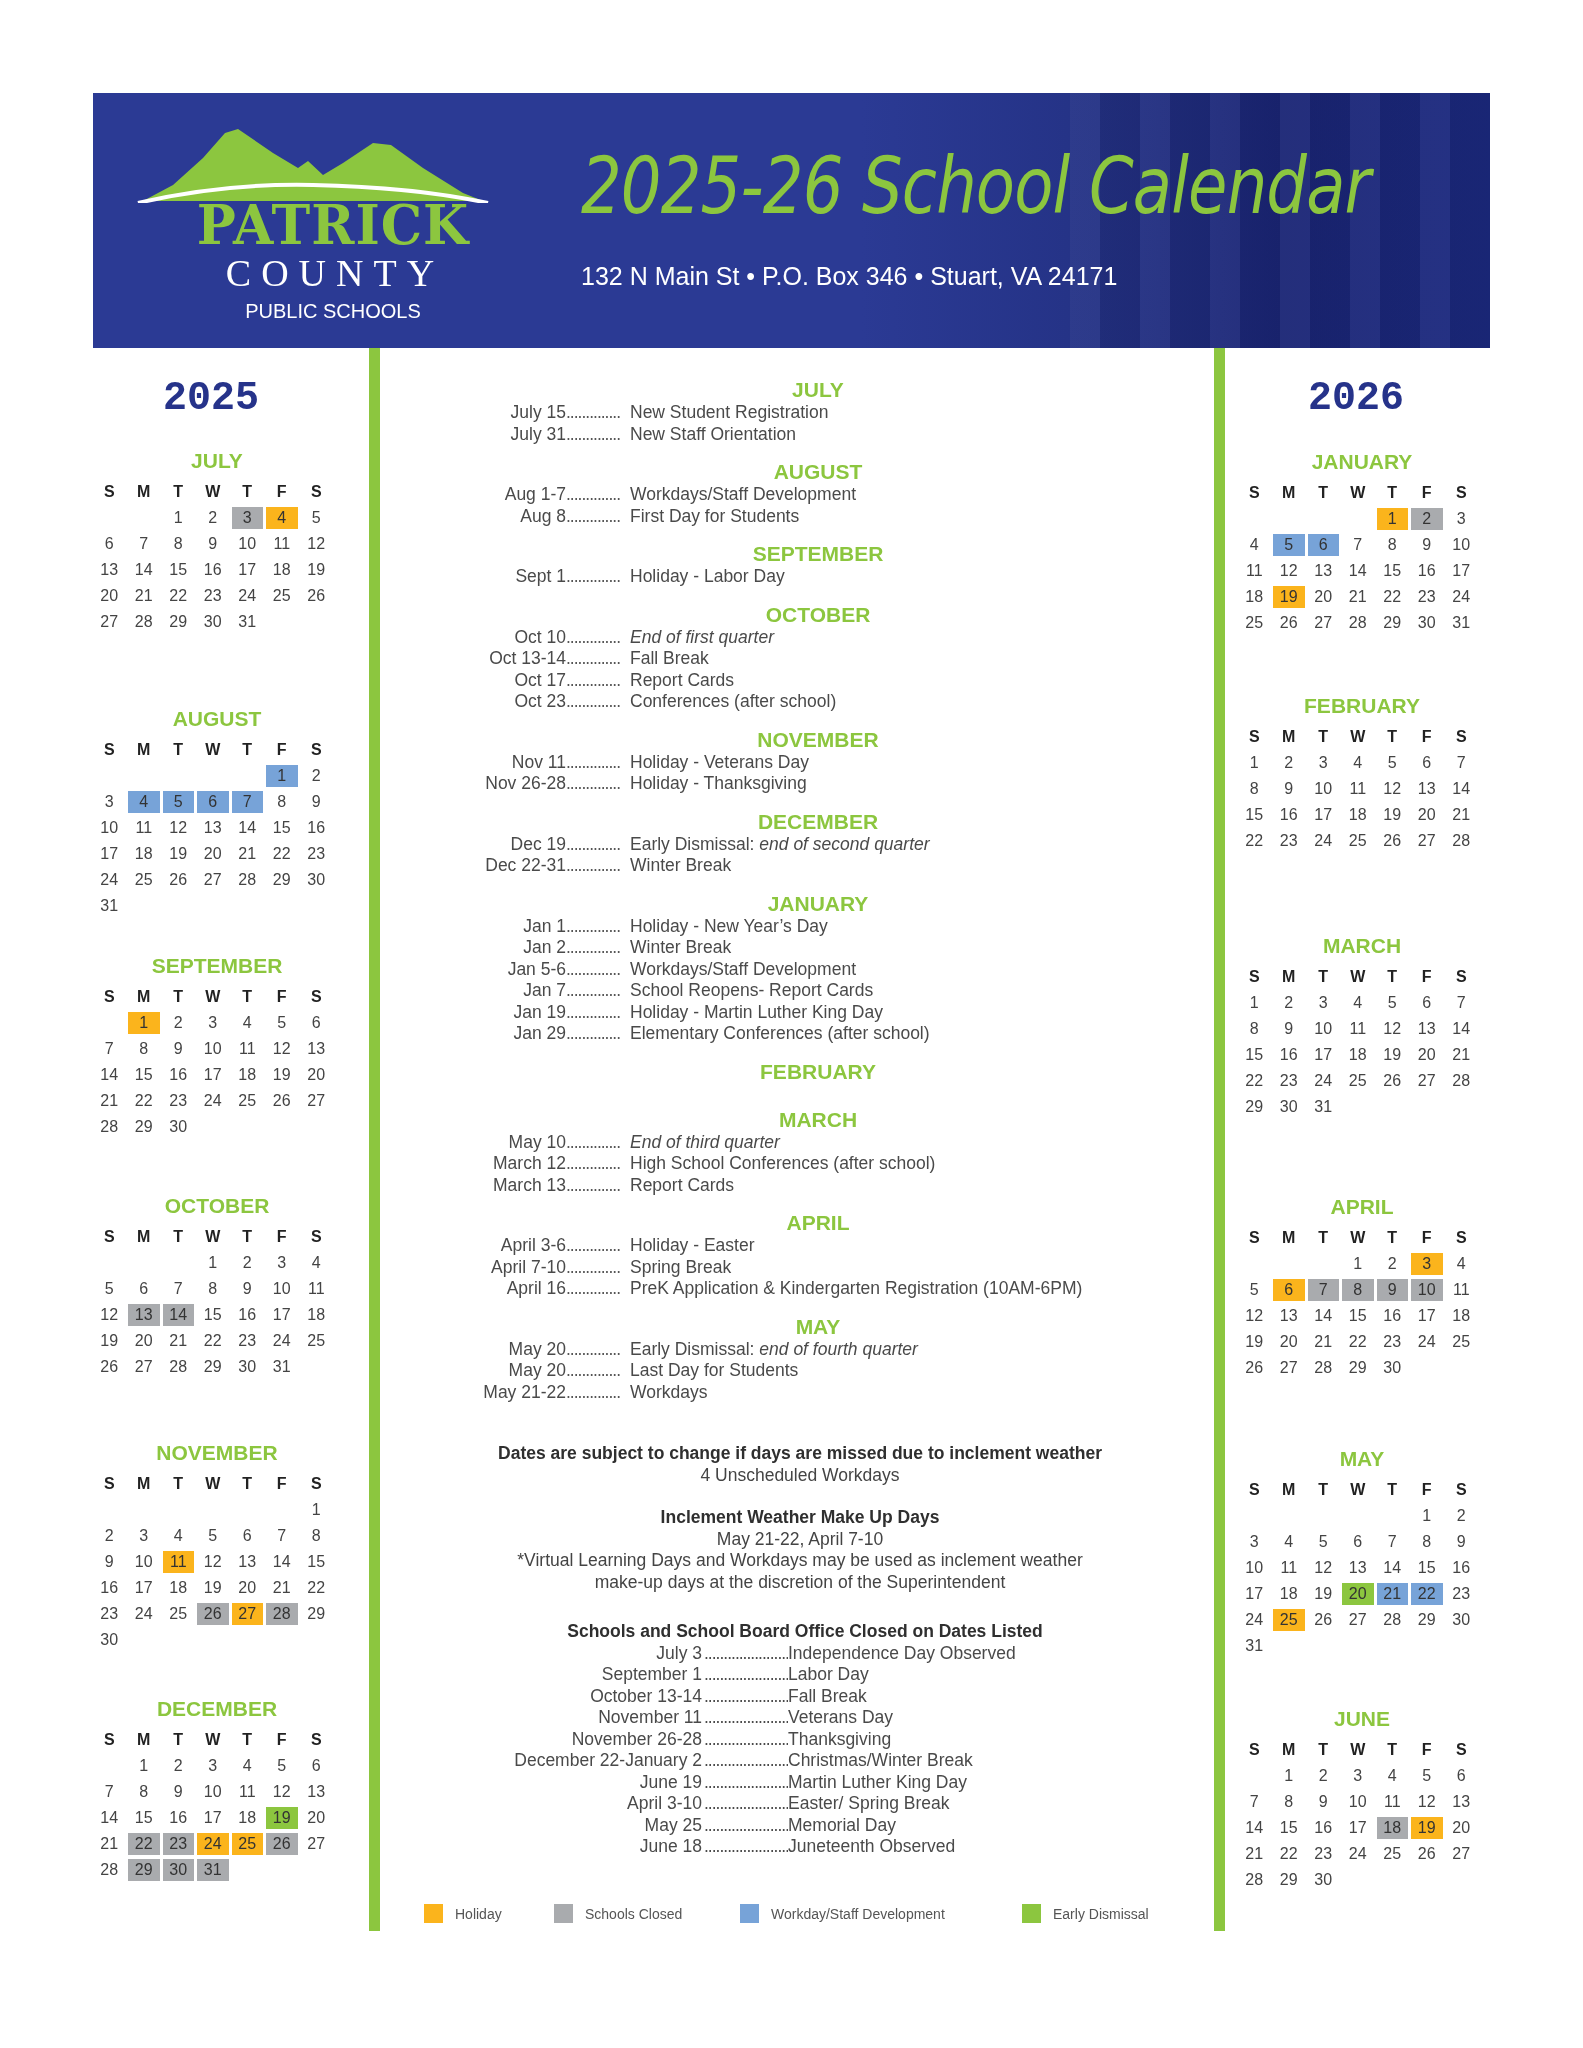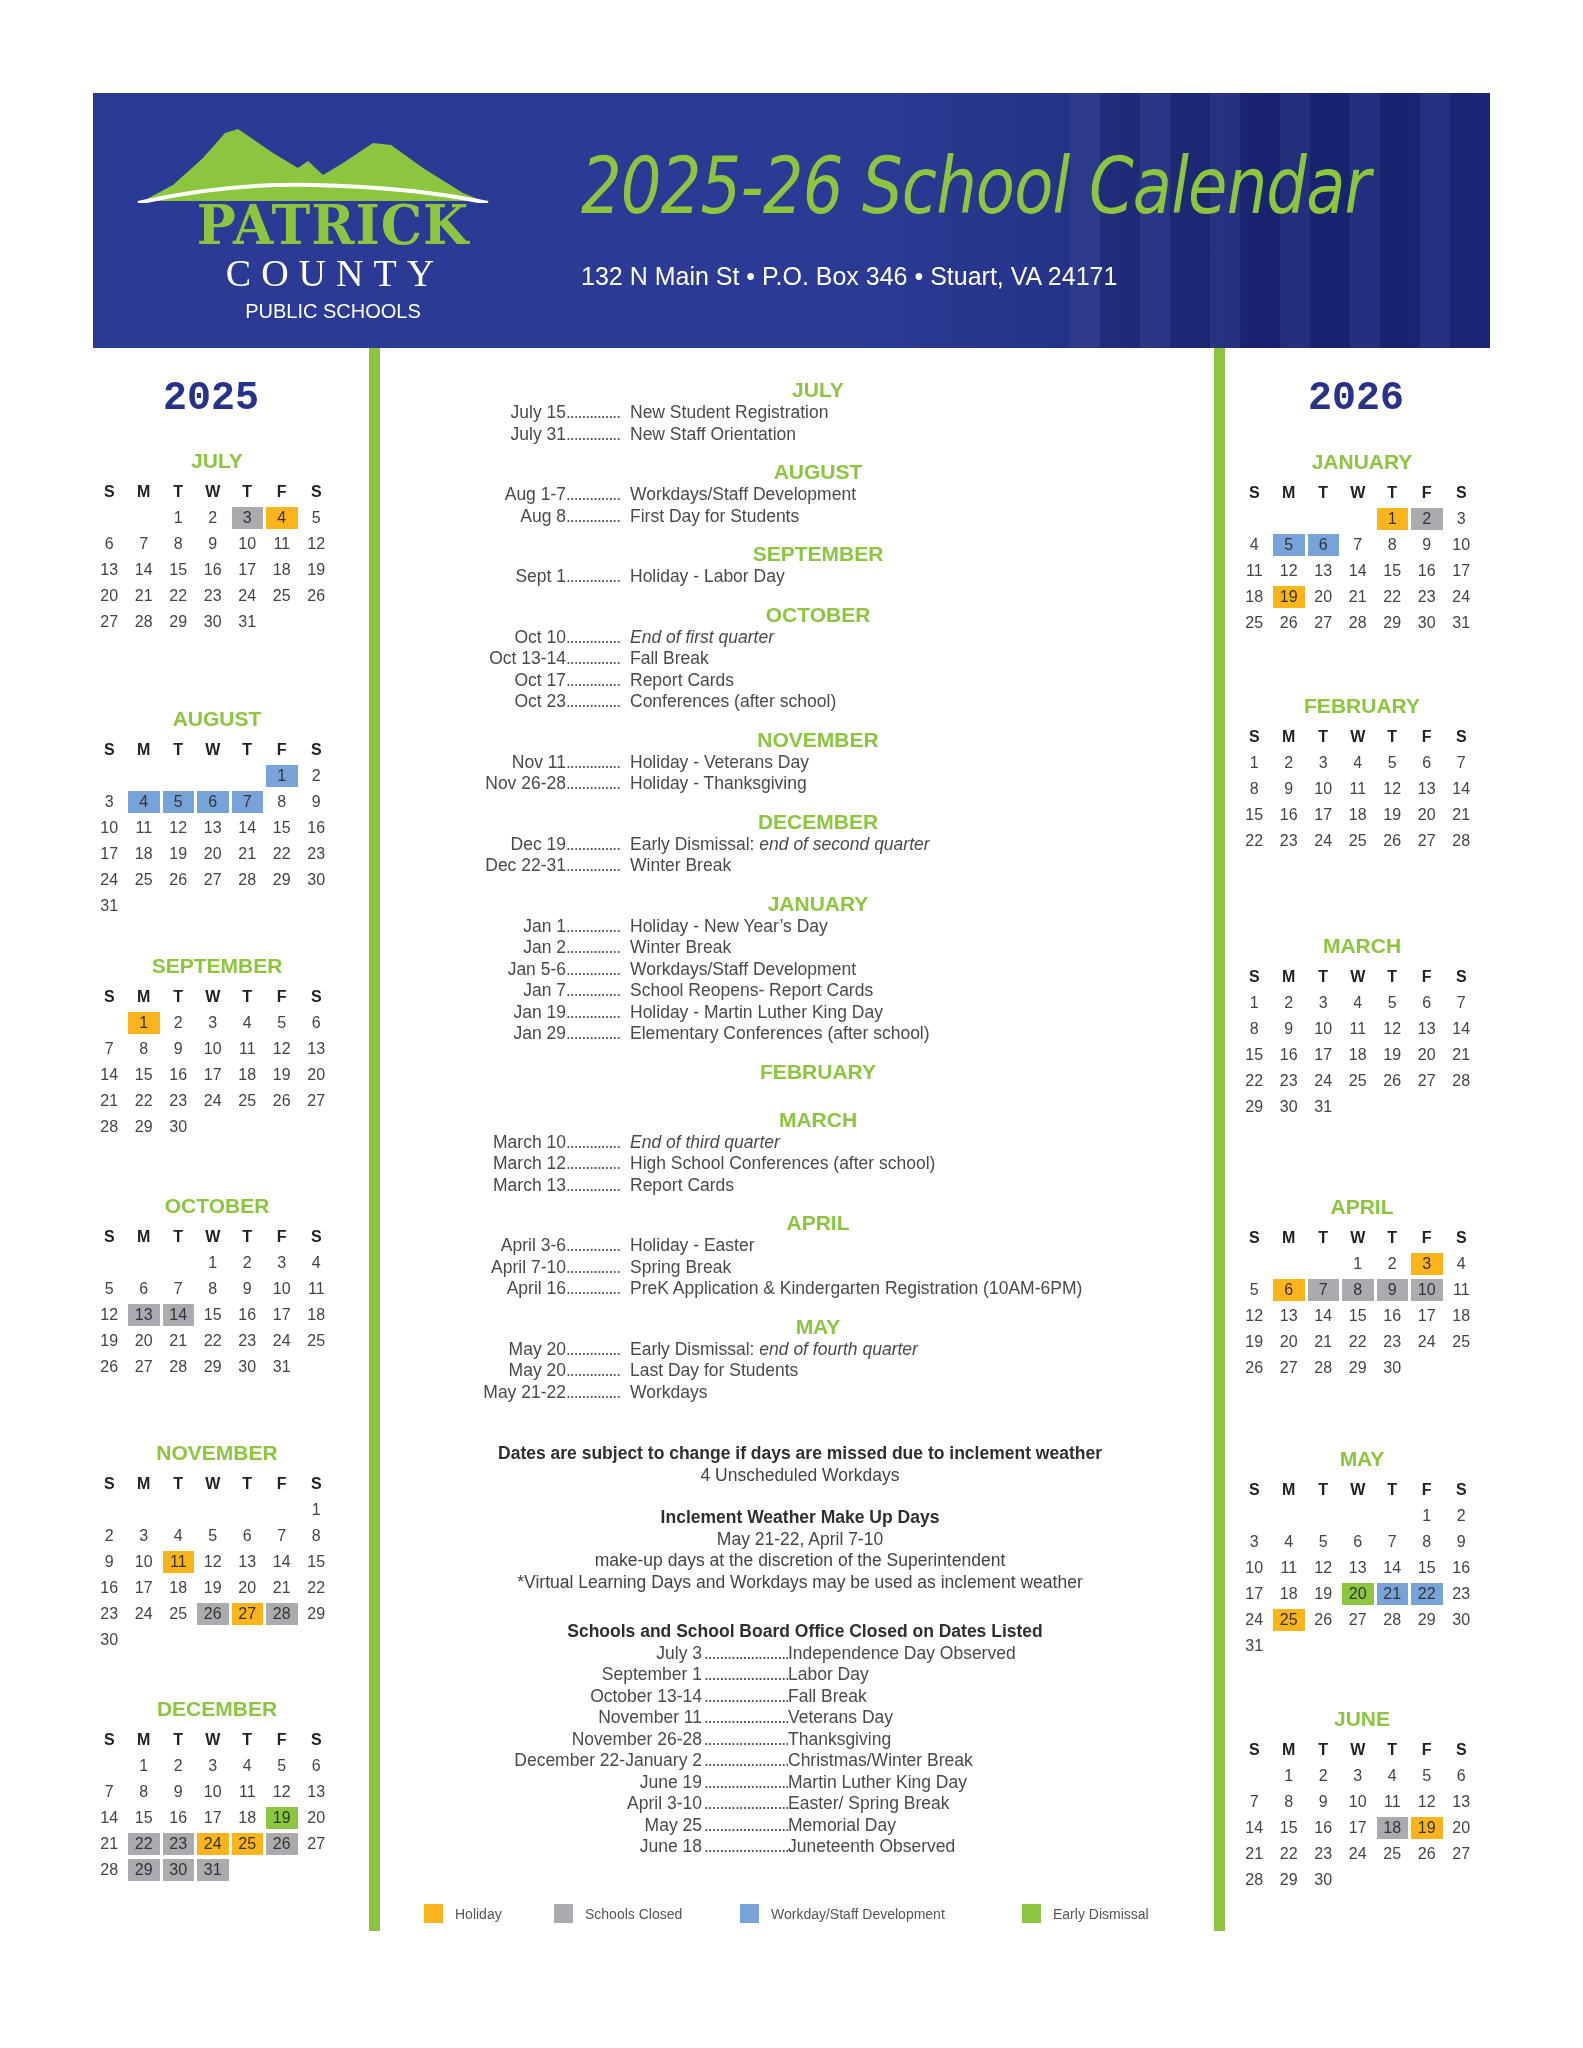--- a/index.html
+++ b/index.html
@@ -730,21 +730,21 @@
       <span class="ev-desc"><span>Holiday - Martin Luther King Day</span></span>
     </div>
     <div class="ev-row">
       <span class="ev-date">Jan 29</span>
       <span class="ev-dots">..............</span>
       <span class="ev-desc"><span>Elementary Conferences (after school)</span></span>
     </div>
     <div class="ev-month">FEBRUARY</div>
     <div class="ev-month" style="margin-top: 24px;">MARCH</div>
     <div class="ev-row">
-      <span class="ev-date">March 10</span>
+      <span class="ev-date">May 10</span>
       <span class="ev-dots">..............</span>
       <span class="ev-desc"><span></span><span class="it">End of third quarter</span></span>
     </div>
     <div class="ev-row">
       <span class="ev-date">March 12</span>
       <span class="ev-dots">..............</span>
       <span class="ev-desc"><span>High School Conferences (after school)</span></span>
     </div>
     <div class="ev-row">
       <span class="ev-date">March 13</span>
@@ -784,22 +784,22 @@
       <span class="ev-desc"><span>Workdays</span></span>
     </div>
   </div>
 
 <div class="notes">
   <div class="bold">Dates are subject to change if days are missed due to inclement weather</div>
   <div class="plain">4 Unscheduled Workdays</div>
   <div class="gap"></div>
   <div class="bold">Inclement Weather Make Up Days</div>
   <div class="plain">May 21-22, April 7-10</div>
+  <div class="plain">*Virtual Learning Days and Workdays may be used as inclement weather</div>
   <div class="plain">make-up days at the discretion of the Superintendent</div>
-  <div class="plain">*Virtual Learning Days and Workdays may be used as inclement weather</div>
 </div>
 
 <div class="closed-list" id="closed">
   <div class="ctitle">Schools and School Board Office Closed on Dates Listed</div>
 <div class="c-row">
       <span class="c-date">July 3</span>
       <span class="c-dots">......................</span>
       <span class="c-desc">Independence Day Observed</span>
     </div>
     <div class="c-row">

